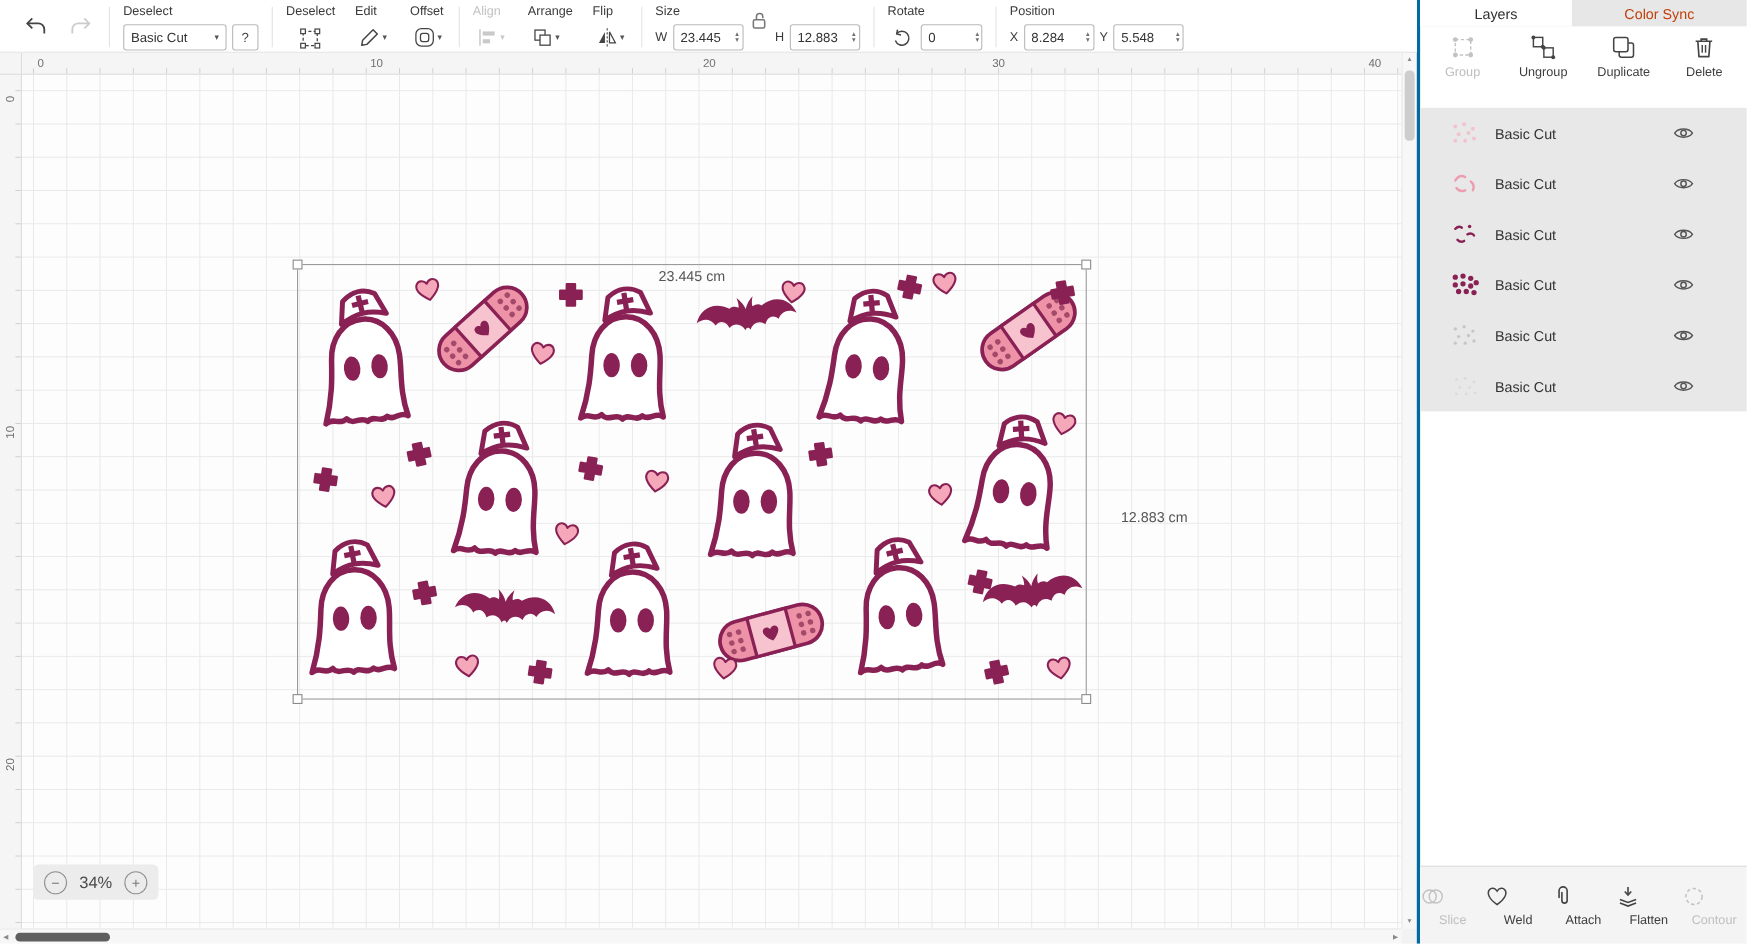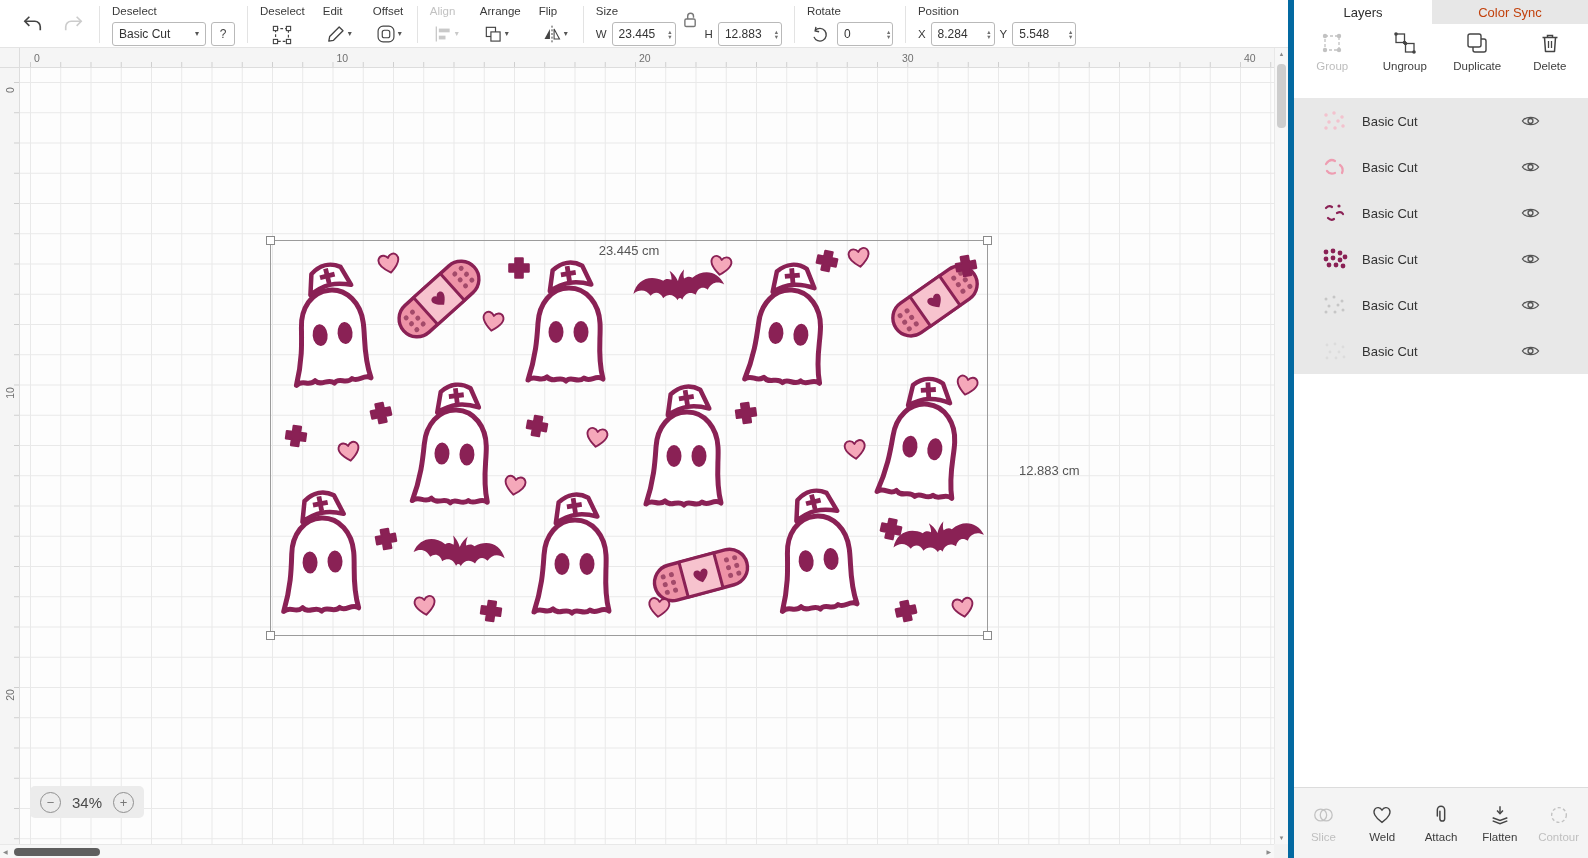--- a/index.html
+++ b/index.html
@@ -50,40 +50,40 @@
 
   .vscroll{position:absolute;right:0;top:0;width:14px;bottom:14px;background:#f7f7f7;border-left:1px solid #e8e8e8;box-sizing:border-box;}
   .sarrow{position:absolute;left:0;width:100%;text-align:center;font-size:6px;color:#8a8a8a;cursor:pointer;}
   .vthumb{position:absolute;left:2px;width:9px;top:16px;height:64px;background:#cdcdcd;border-radius:4px;}
   .hscroll{position:absolute;left:0;bottom:0;height:14px;right:14px;background:#f7f7f7;border-top:1px solid #e8e8e8;box-sizing:border-box;}
   .harrow{position:absolute;top:3px;font-size:6px;color:#8a8a8a;cursor:pointer;}
   .hthumb{position:absolute;left:14px;top:3px;height:8px;width:86px;background:#5f5f5f;border-radius:4px;}
   .scroll-corner{position:absolute;right:0;bottom:0;width:14px;height:14px;background:#f2f2f2;}
 
   
-  .panel{position:absolute;right:0;top:0;width:300px;height:858px;background:#fff;border-left:6px solid #0369a1;box-sizing:border-box;}
+  .panel{position:absolute;right:0;top:0;width:300px;height:858px;background:#fff;border-left:3px solid #0369a1;box-sizing:border-box;}
   .tabs{display:flex;height:24px;background:#e7e7e7;}
   .tab{display:flex;align-items:center;justify-content:center;font-size:13px;color:#c2410c;cursor:pointer;}
   .tab.active{background:#fff;color:#2f2f2f;width:138px;}
   .tab.inactive{flex:1;}
   .panel-actions{display:flex;padding:7px 2px 26px;}
   .pa-btn{flex:1;display:flex;flex-direction:column;align-items:center;gap:5px;background:none;border:none;font-size:11.5px;color:#3d3d3d;cursor:pointer;padding:0;}
   .pa-btn.disabled{color:#bdbdbd;cursor:default;}
   .layers-selected{background:#e8e8e8;}
   .layer-group-header{display:flex;align-items:center;height:30px;padding:0 46px 0 14px;cursor:pointer;}
   .lg-label{font-size:13.5px;color:#2e2e2e;margin-left:10px;white-space:nowrap;overflow:hidden;flex:1;}
   .eye-btn{background:none;border:none;margin-left:auto;padding:2px;cursor:pointer;display:flex;}
   .layer-row{display:flex;align-items:center;height:46px;padding:0 46px 0 26px;cursor:pointer;}
   .layer-thumb{width:30px;height:24px;display:flex;align-items:center;justify-content:center;background:transparent;}
   .layer-label{font-size:13px;color:#333;margin-left:12px;}
   .blank-row{position:absolute;left:0;right:0;bottom:70px;height:48px;display:flex;align-items:center;padding:0 12px;background:#fff;}
   .blank-swatch{width:46px;height:30px;background:#fff;border:1px solid #c4c4c4;box-sizing:border-box;cursor:pointer;}
   .blank-label{font-size:12.5px;color:#333;margin-left:15px;}
   .panel-bottom{position:absolute;left:0;right:0;bottom:0;height:70px;border-top:1px solid #dcdcdc;background:#f4f4f4;display:flex;align-items:center;}
-  .pb-btn{flex:1;display:flex;flex-direction:column;align-items:center;gap:5px;background:none;border:none;font-size:11.5px;color:#3d3d3d;cursor:pointer;padding:0;}
+  .pb-btn{flex:1;display:flex;flex-direction:column;gap:5px;background:none;border:none;font-size:11.5px;color:#3d3d3d;cursor:pointer;padding:0;}
   .pb-btn.disabled{color:#bfbfbf;cursor:default;}
 </style>
 </head>
 <body>
 
 <div class="app">
 
   <div class="toolbar">
     <div class="tgroup history">
       <button class="icon-btn">

